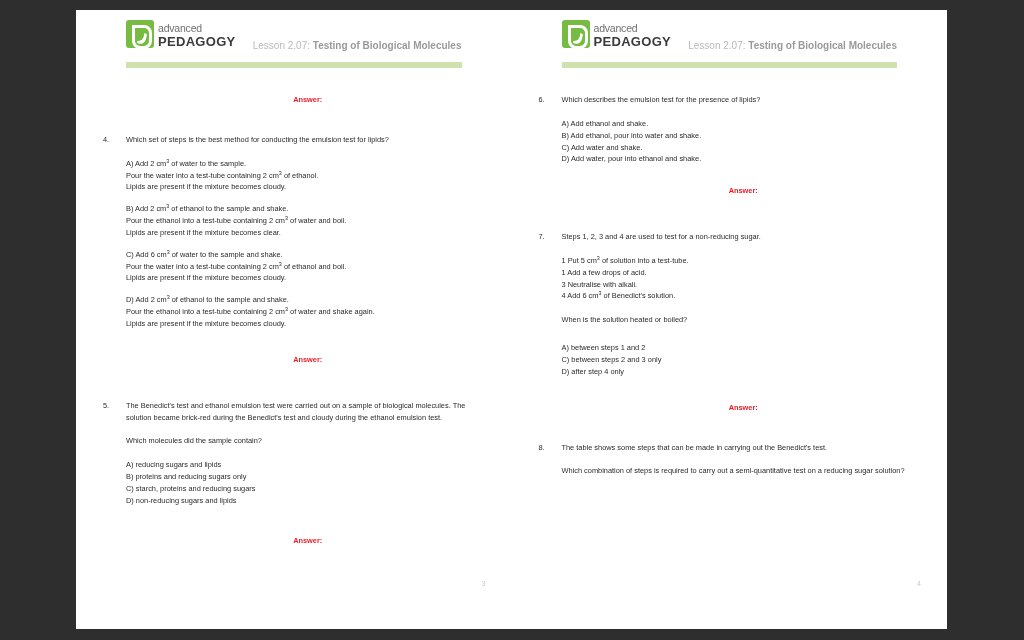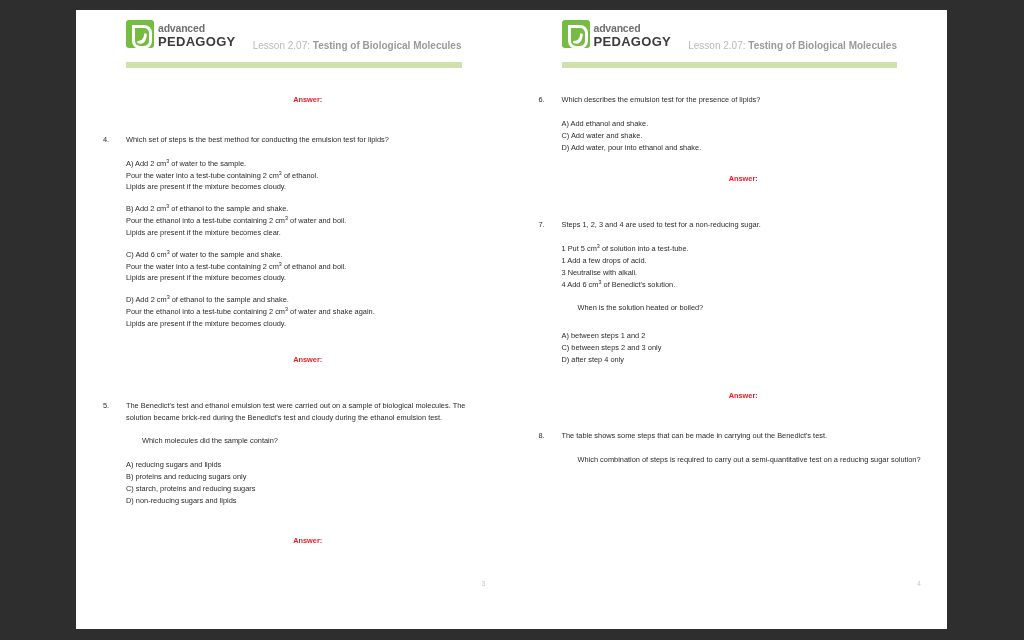--- a/index.html
+++ b/index.html
@@ -75,21 +75,20 @@
     margin-left: 4px;
     line-height: 1;
     padding-top: 3px;
   }
   .logo-line1 {
     font-size: 10.5px;
     color: #6f6f6f;
     letter-spacing: -0.2px;
     display: block;
     font-family: "Liberation Sans", sans-serif;
-    font-weight: bold;
   }
   .logo-line2 {
     font-size: 13px;
     font-weight: bold;
     color: #3b3b3b;
     letter-spacing: 0.3px;
     display: block;
     margin-top: 1px;
   }
   .header-lesson {
@@ -138,21 +137,21 @@
   }
   .q-text { flex: 1 1 auto; }
   .opts {
     margin-left: 28px;
   }
   .opts div { white-space: nowrap; }
   .steps {
     margin-left: 28px;
   }
   .sub {
-    margin-left: 44px;
+    margin-left: 28px;
   }
   .sp-10 { height: 10px; }
   .sp-12 { height: 12px; }
   .sp-16 { height: 16px; }
   .sp-20 { height: 20px; }
   .sp-24 { height: 24px; }
   .sp-28 { height: 28px; }
   .sp-34 { height: 34px; }
   sup { font-size: 5.4px; vertical-align: super; line-height: 0; }
   .page-number {
@@ -279,20 +278,21 @@
 
         <div class="q">
           <span class="q-num">6.</span>
           <span class="q-text">Which describes the emulsion test for the presence of lipids?</span>
         </div>
 
         <div class="sp-12"></div>
 
         <div class="opts">
           <div>A) Add ethanol and shake.</div>
+          <div>B) Add ethanol, pour into water and shake.</div>
           <div>C) Add water and shake.</div>
           <div>D) Add water, pour into ethanol and shake.</div>
         </div>
 
         <div class="sp-20"></div>
 
         <div class="answer">Answer:</div>
 
         <div class="sp-34"></div>
 

